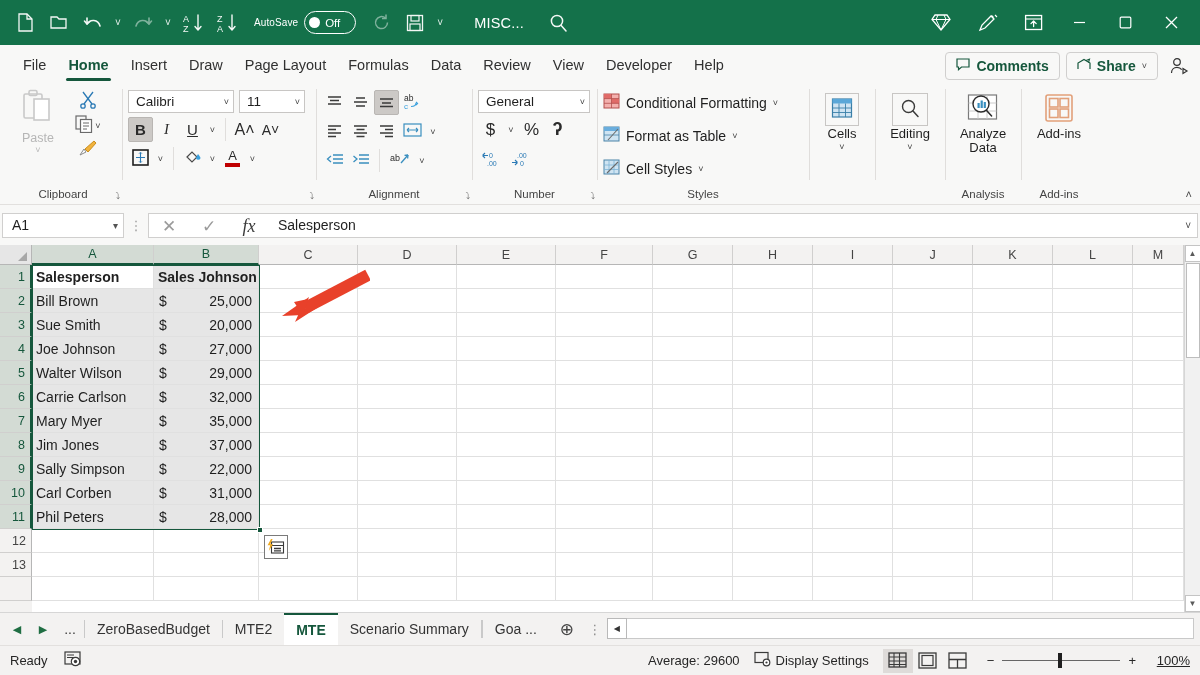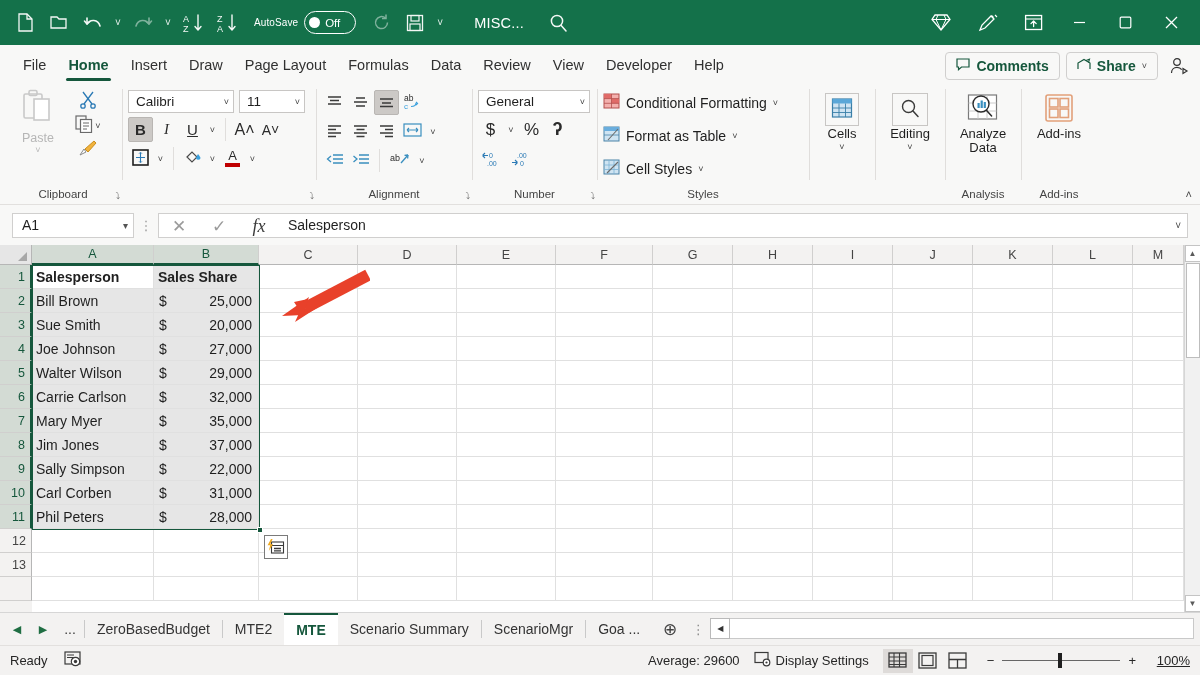--- a/index.html
+++ b/index.html
@@ -99,21 +99,21 @@
   .bigbtn {
     width:66px; display:flex; flex-direction:column; align-items:center; justify-content:flex-start;
     padding-top:6px; gap:1px;
   }
   .bigbtn .bl { font-size:13px; color:#1f1f1f; text-align:center; line-height:14px; }
   .collapse { position:absolute; right:8px; bottom:4px; font-size:11px; color:#444; }
 
   
   .fbar {
     height:40px; background:#f8f8f7; display:flex; align-items:center; gap:0;
-    padding:0 12px; flex:0 0 40px;
+    padding:0 2px; flex:0 0 40px;
   }
   .namebox {
     width:122px; height:25px; border:1px solid #d0cfce; background:#fff;
     display:flex; align-items:center; padding:0 5px 0 9px; font-size:14px;
   }
   .namebox .cv { margin-left:auto; font-size:10px; color:#555; }
   .fb-dots { width:24px; text-align:center; color:#9a9a9a; font-size:13px; letter-spacing:0; }
   .fbtn3 { width:40px; height:25px; display:flex; align-items:center; justify-content:center; font-size:17px; color:#9b9b9b; }
   .fbtn3.fx { color:#3a3a3a; font-style:italic; font-family:"Liberation Serif", serif; font-size:18px; }
   .finput {
@@ -764,21 +764,21 @@
           <div class="rh sel">11</div>
           <div class="rh">12</div>
           <div class="rh">13</div>
           <div class="rh"></div>
         </div>
 
         <div class="cells">
 
           <div class="grow">
             <div class="gc active bold" style="width:122px">Salesperson</div>
-            <div class="gc selbg bold" style="width:105px">Sales Share</div>
+            <div class="gc selbg bold" style="width:105px">Sales Johnson</div>
             <div class="gc" style="width:99px"></div>
             <div class="gc" style="width:99px"></div>
             <div class="gc" style="width:99px"></div>
             <div class="gc" style="width:97px"></div>
             <div class="gc" style="width:80px"></div>
             <div class="gc" style="width:80px"></div>
             <div class="gc" style="width:80px"></div>
             <div class="gc" style="width:80px"></div>
             <div class="gc" style="width:80px"></div>
             <div class="gc" style="width:80px"></div>
@@ -1058,21 +1058,20 @@
     <div class="navbtn">◀</div>
     <div class="navbtn">▶</div>
     <div class="navdots">...</div>
     <div class="tabdiv"></div>
     <div class="stab">ZeroBasedBudget</div>
     <div class="tabdiv"></div>
     <div class="stab">MTE2</div>
     <div class="stab active">MTE</div>
     <div class="stab">Scenario Summary</div>
     <div class="tabdiv"></div>
-    <div class="stab">ScenarioMgr</div>
     <div class="tabdiv"></div>
     <div class="stab">Goa ...</div>
     <div class="addsheet">⊕</div>
     <div class="hdots">⋮</div>
     <div class="hscroll">
       <div class="hs-arrow">◀</div>
       <div class="hs-track"></div>
     </div>
   </div>
 

